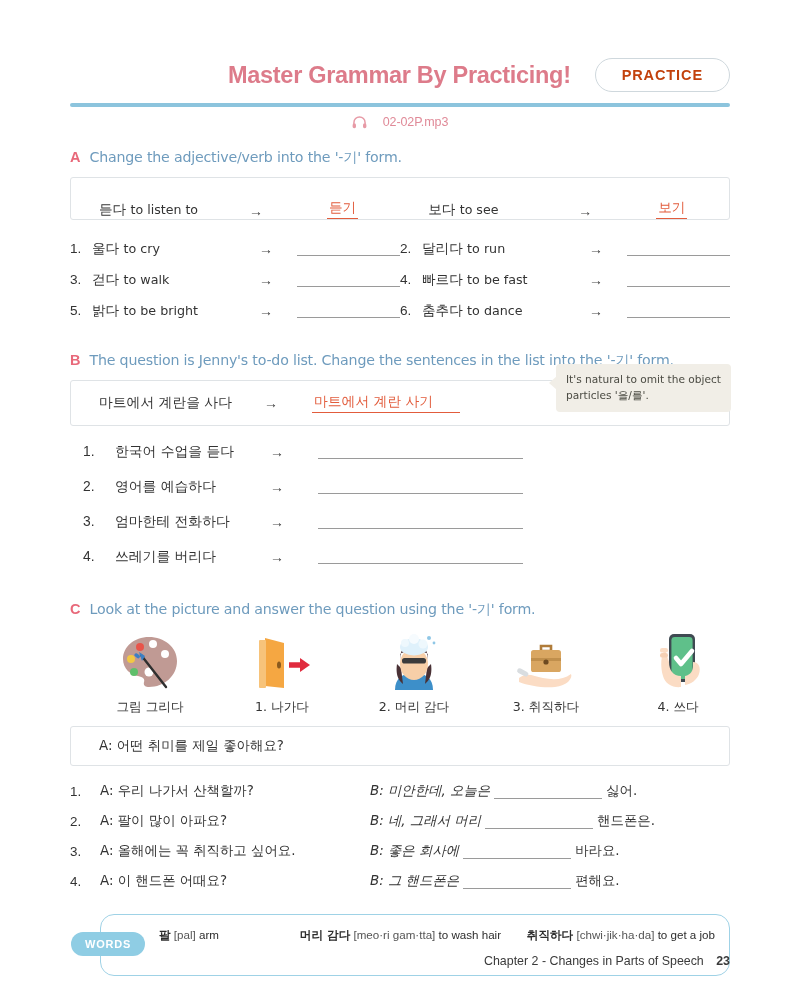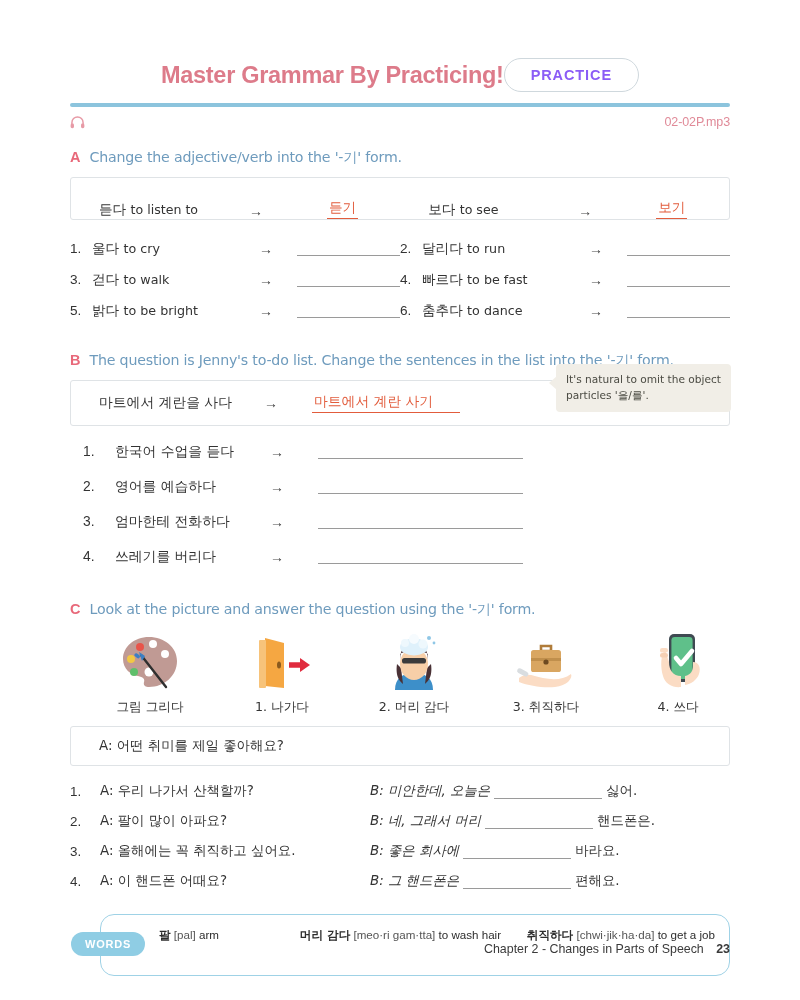--- a/index.html
+++ b/index.html
@@ -7,35 +7,36 @@
     width: 800px; height: 1000px;
     background: #ffffff;
     font-family: "Liberation Sans", "DejaVu Sans", sans-serif;
     color: #333;
     overflow: hidden;
   }
   .page { position: relative; width: 800px; height: 1000px; padding: 0 70px; }
 
   
   .header-row {
-    display: flex; align-items: center; justify-content: center;
+    display: flex; align-items: center; justify-content: flex-end;
     padding-top: 58px;
+    gap: 24px;
   }
   .page-title {
     font-size: 23.5px; font-weight: bold; color: #dd7b8a;
     letter-spacing: -0.3px; white-space: nowrap;
   }
   .practice-badge {
     border: 1.4px solid #cfd8dd; border-radius: 22px;
     padding: 8px 26px; font-size: 14.5px; font-weight: bold;
-    color: #8b5cf6; letter-spacing: 0.9px; background: #fff;
+    color: #c2410c; letter-spacing: 0.9px; background: #fff;
   }
   .divider { height: 4px; background: #8cc4dd; margin-top: 11px; border-radius: 2px; }
 
-  .audio-row { display: flex; justify-content: space-between; align-items: center; margin-top: 8px; gap: 12px; }
+  .audio-row { display: flex; justify-content: center; align-items: center; margin-top: 8px; gap: 12px; }
   .audio-label { font-size: 12.5px; color: #e08a98; letter-spacing: -0.1px; }
   .headphone-icon { margin-right: 4px; display: inline-flex; }
 
   
   .sec-head { display: flex; align-items: baseline; gap: 9px; }
   .sec-letter { font-size: 14.5px; font-weight: bold; color: #e8697a; }
   .sec-text { font-size: 14.2px; color: #6e9bbd; letter-spacing: -0.2px; }
 
   
   .ex-box {
@@ -117,21 +118,21 @@
   .words-line { display: flex; font-size: 11.6px; line-height: 1.95; color: #2d2d2d; }
   .w-item { white-space: nowrap; }
   .w-k { font-weight: bold; }
   .w-r { color: #555; }
   .wl1 .w1 { width: 152px; }
   .wl2 .w1 { width: 152px; }
   .wl2 .w2 { width: 245px; }
 
   
   .footer {
-    position: absolute; right: 70px; bottom: 44px;
+    position: absolute; right: 70px; bottom: 32px;
     font-size: 12.4px; color: #3a3a3a;
   }
   .footer .pg { font-weight: bold; margin-left: 9px; }
 </style>
 </head>
 <body>
 
 <div class="page">
 
   <div class="header-row">

